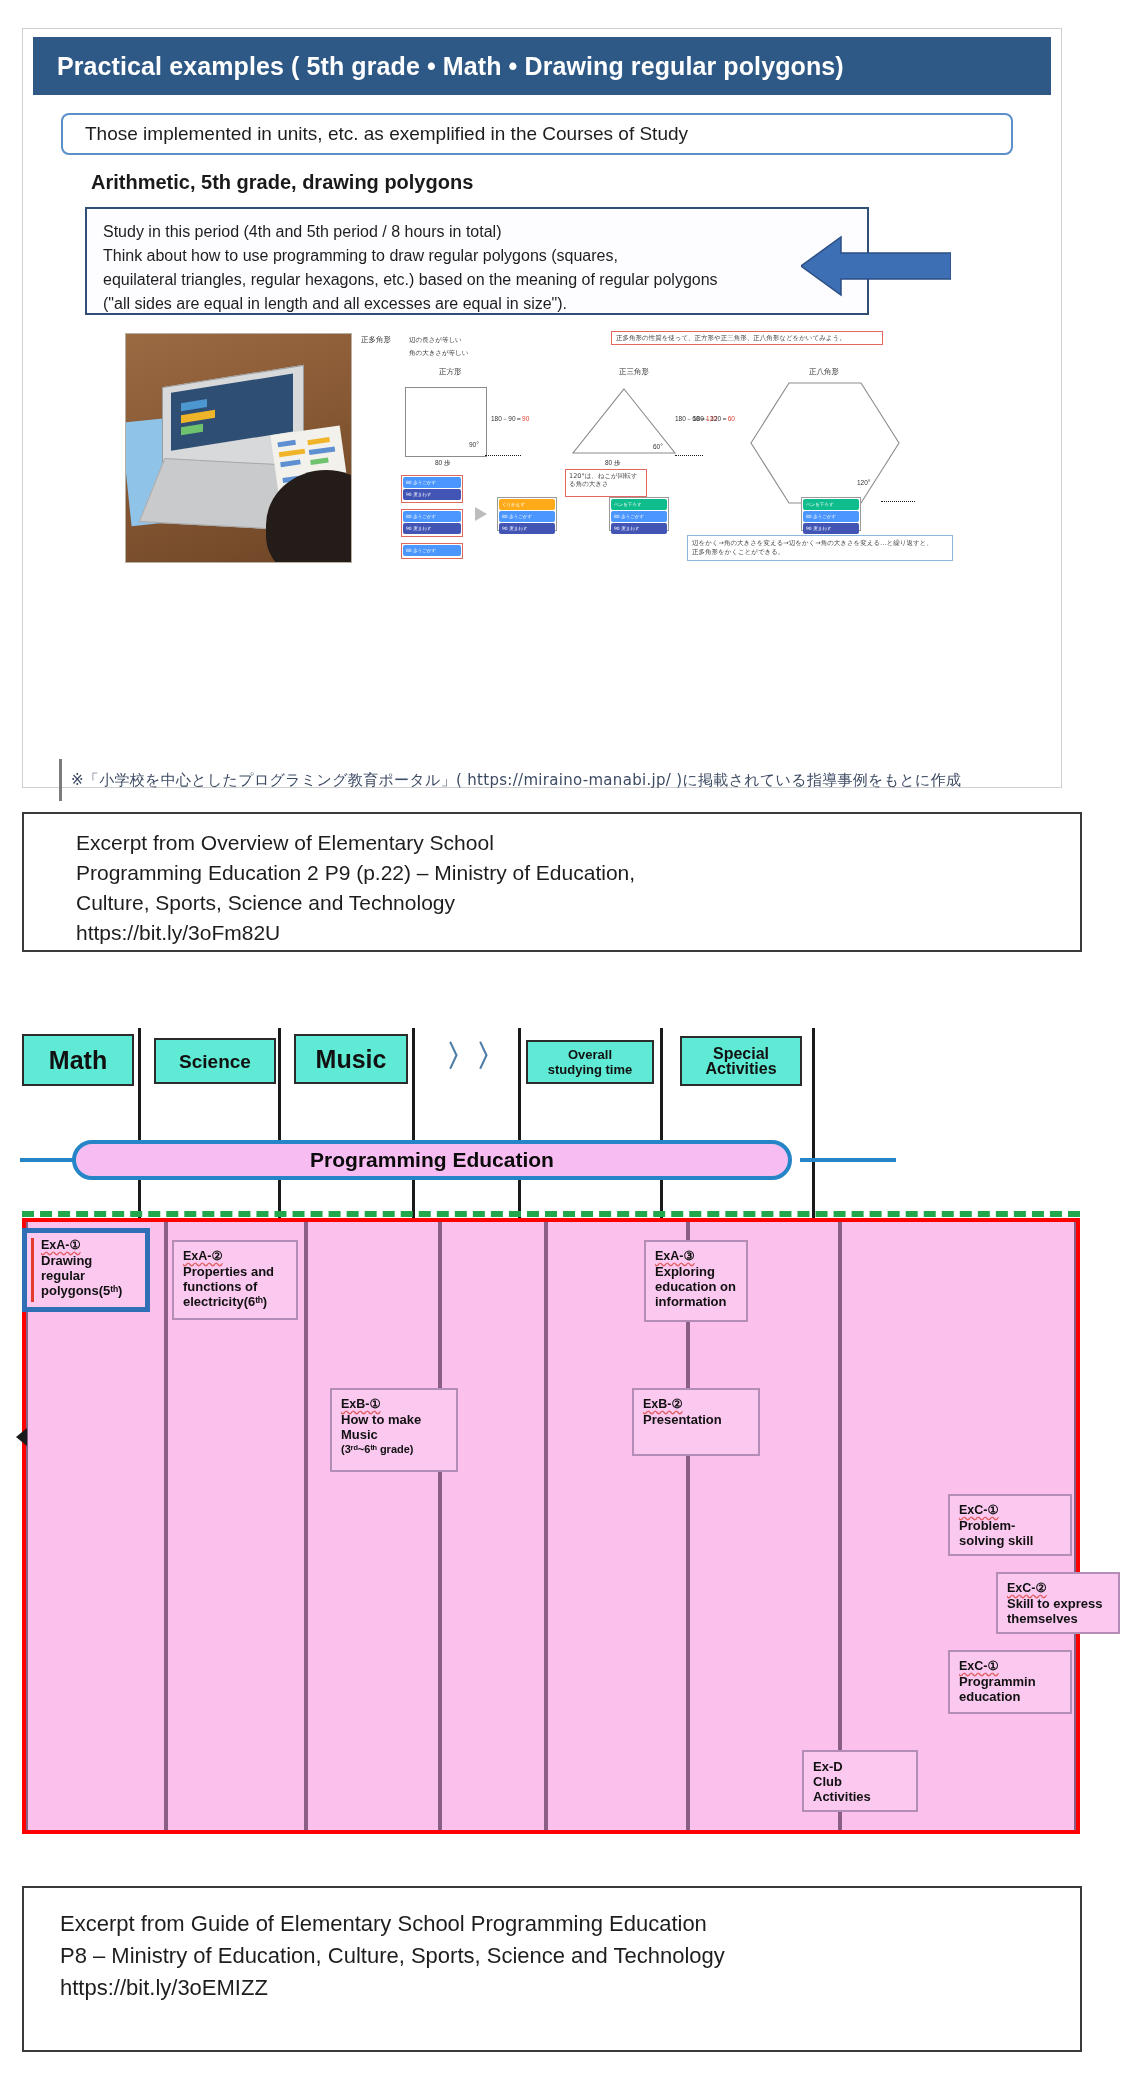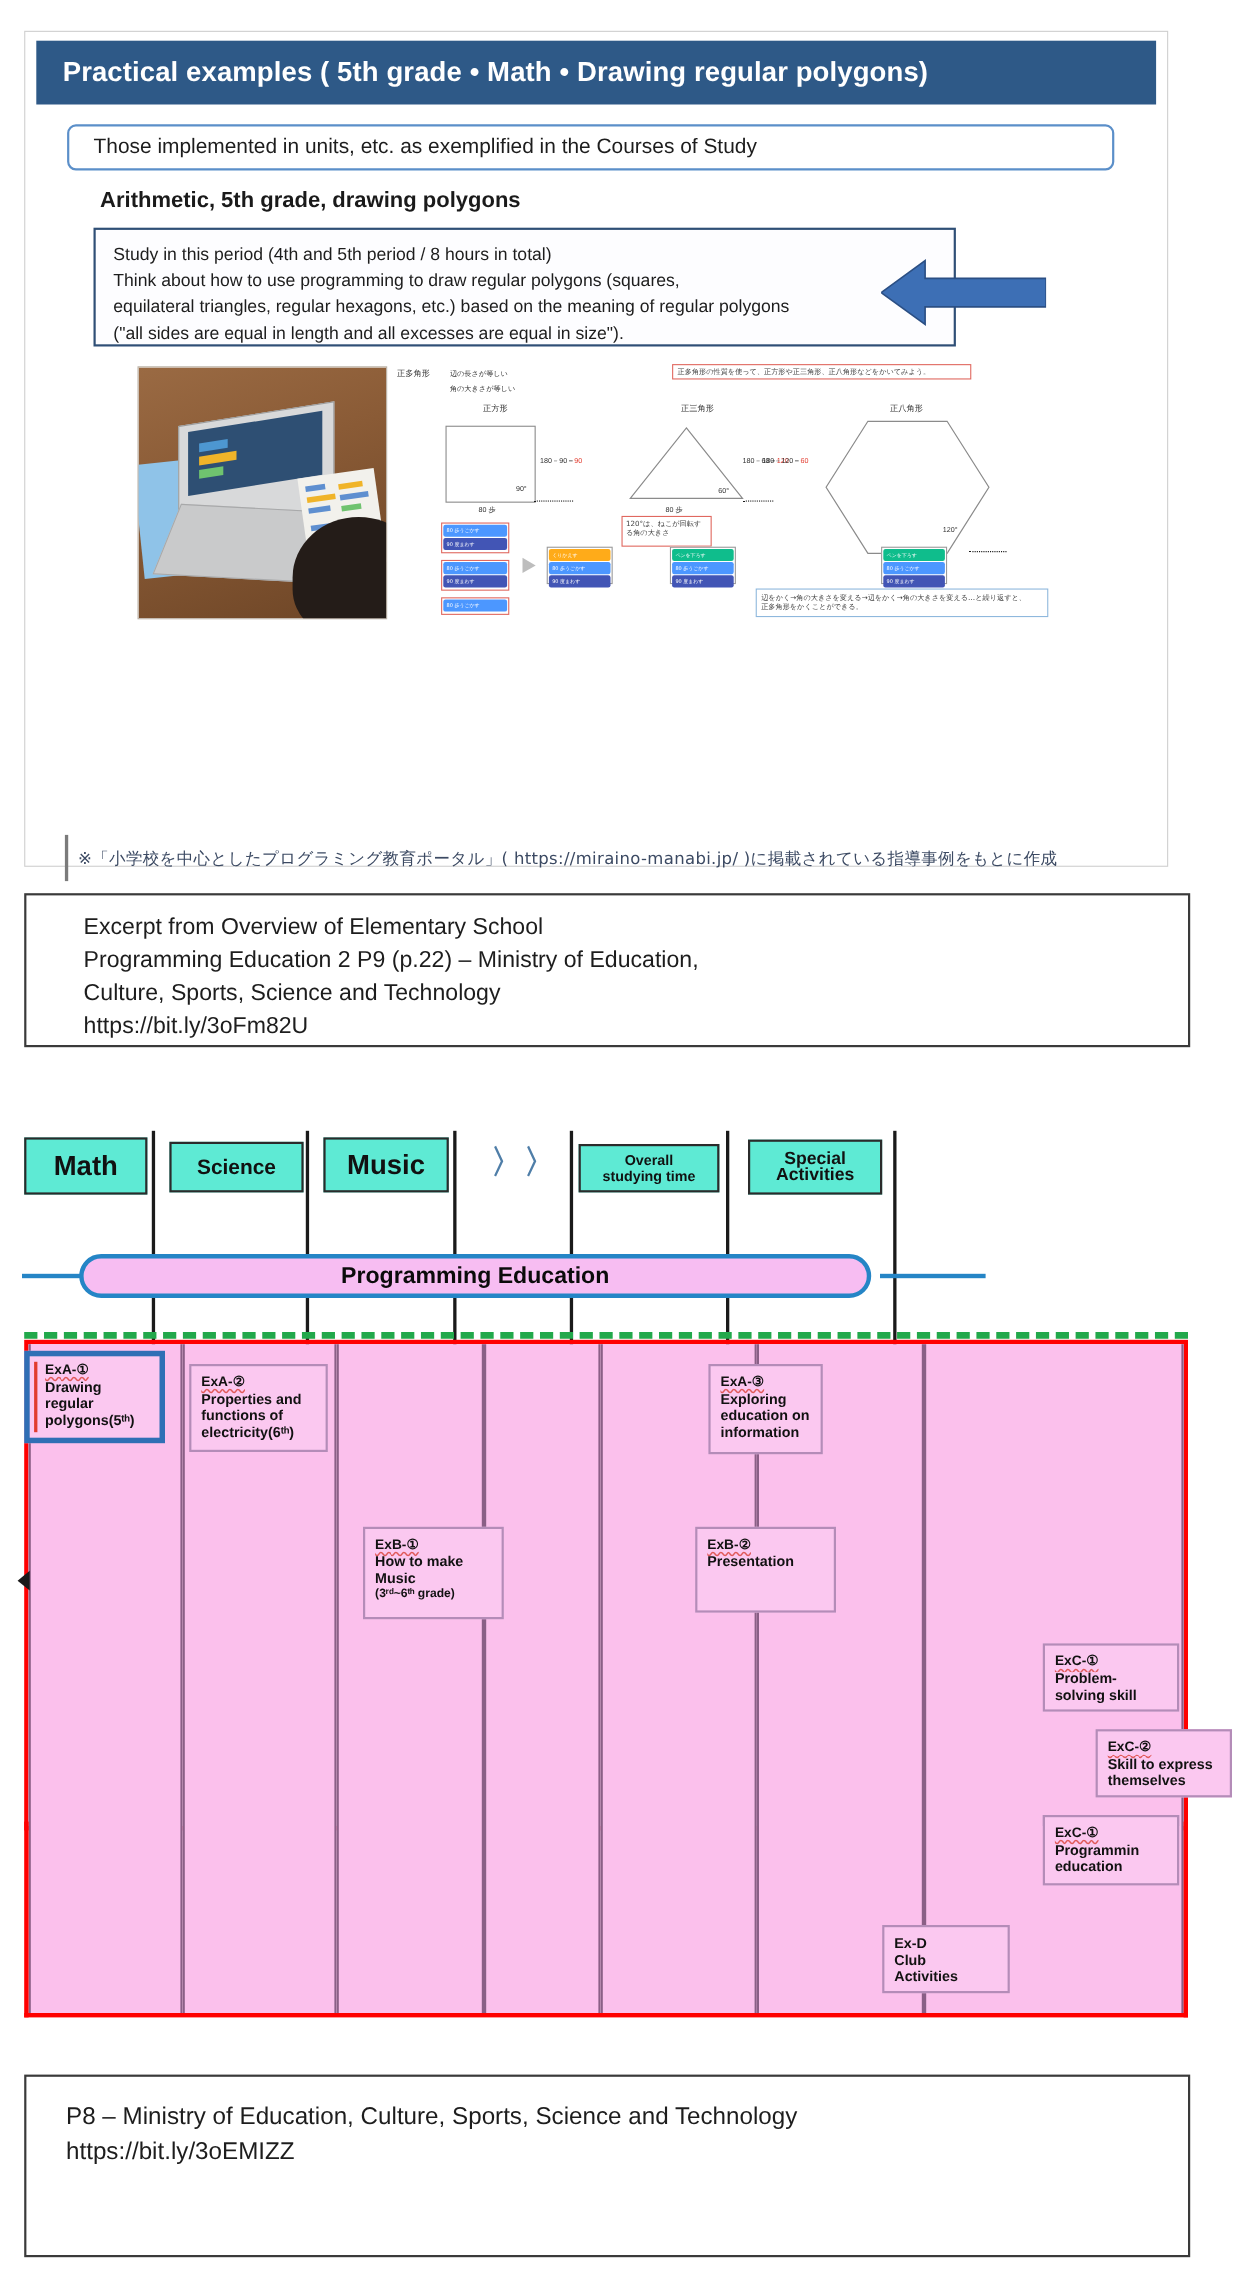--- a/index.html
+++ b/index.html
@@ -363,21 +363,21 @@
   <span class="small">(3ʳᵈ~6ᵗʰ grade)</span>
 </div>
 
 <div class="ex" style="left:644px;top:1240px;width:104px;height:82px;">
   <span class="code">ExA-③</span>
   <span class="body">Exploring</span>
   <span class="body">education on</span>
   <span class="body">information</span>
 </div>
 
-<div class="ex" style="left:632px;top:1388px;width:128px;height:78px;">
+<div class="ex" style="left:632px;top:1388px;width:128px;height:68px;">
   <span class="code">ExB-②</span>
   <span class="body">Presentation</span>
 </div>
 
 <div class="ex" style="left:948px;top:1494px;width:124px;height:62px;">
   <span class="code">ExC-①</span>
   <span class="body">Problem-</span>
   <span class="body">solving skill</span>
 </div>
 
@@ -413,15 +413,16 @@
   <span class="body">Programmin</span>
   <span class="body">education</span>
 </div>
 <div class="ex" style="left:802px;top:1750px;width:116px;height:62px;">
   <span class="body">Ex-D</span>
   <span class="body">Club</span>
   <span class="body">Activities</span>
 </div>
 
 <div class="cap2">
+  <p>Excerpt from Guide of Elementary School Programming Education</p>
   <p>P8 – Ministry of Education, Culture, Sports, Science and Technology</p>
   <p>https://bit.ly/3oEMIZZ</p>
 </div>
 
 </body></html>

